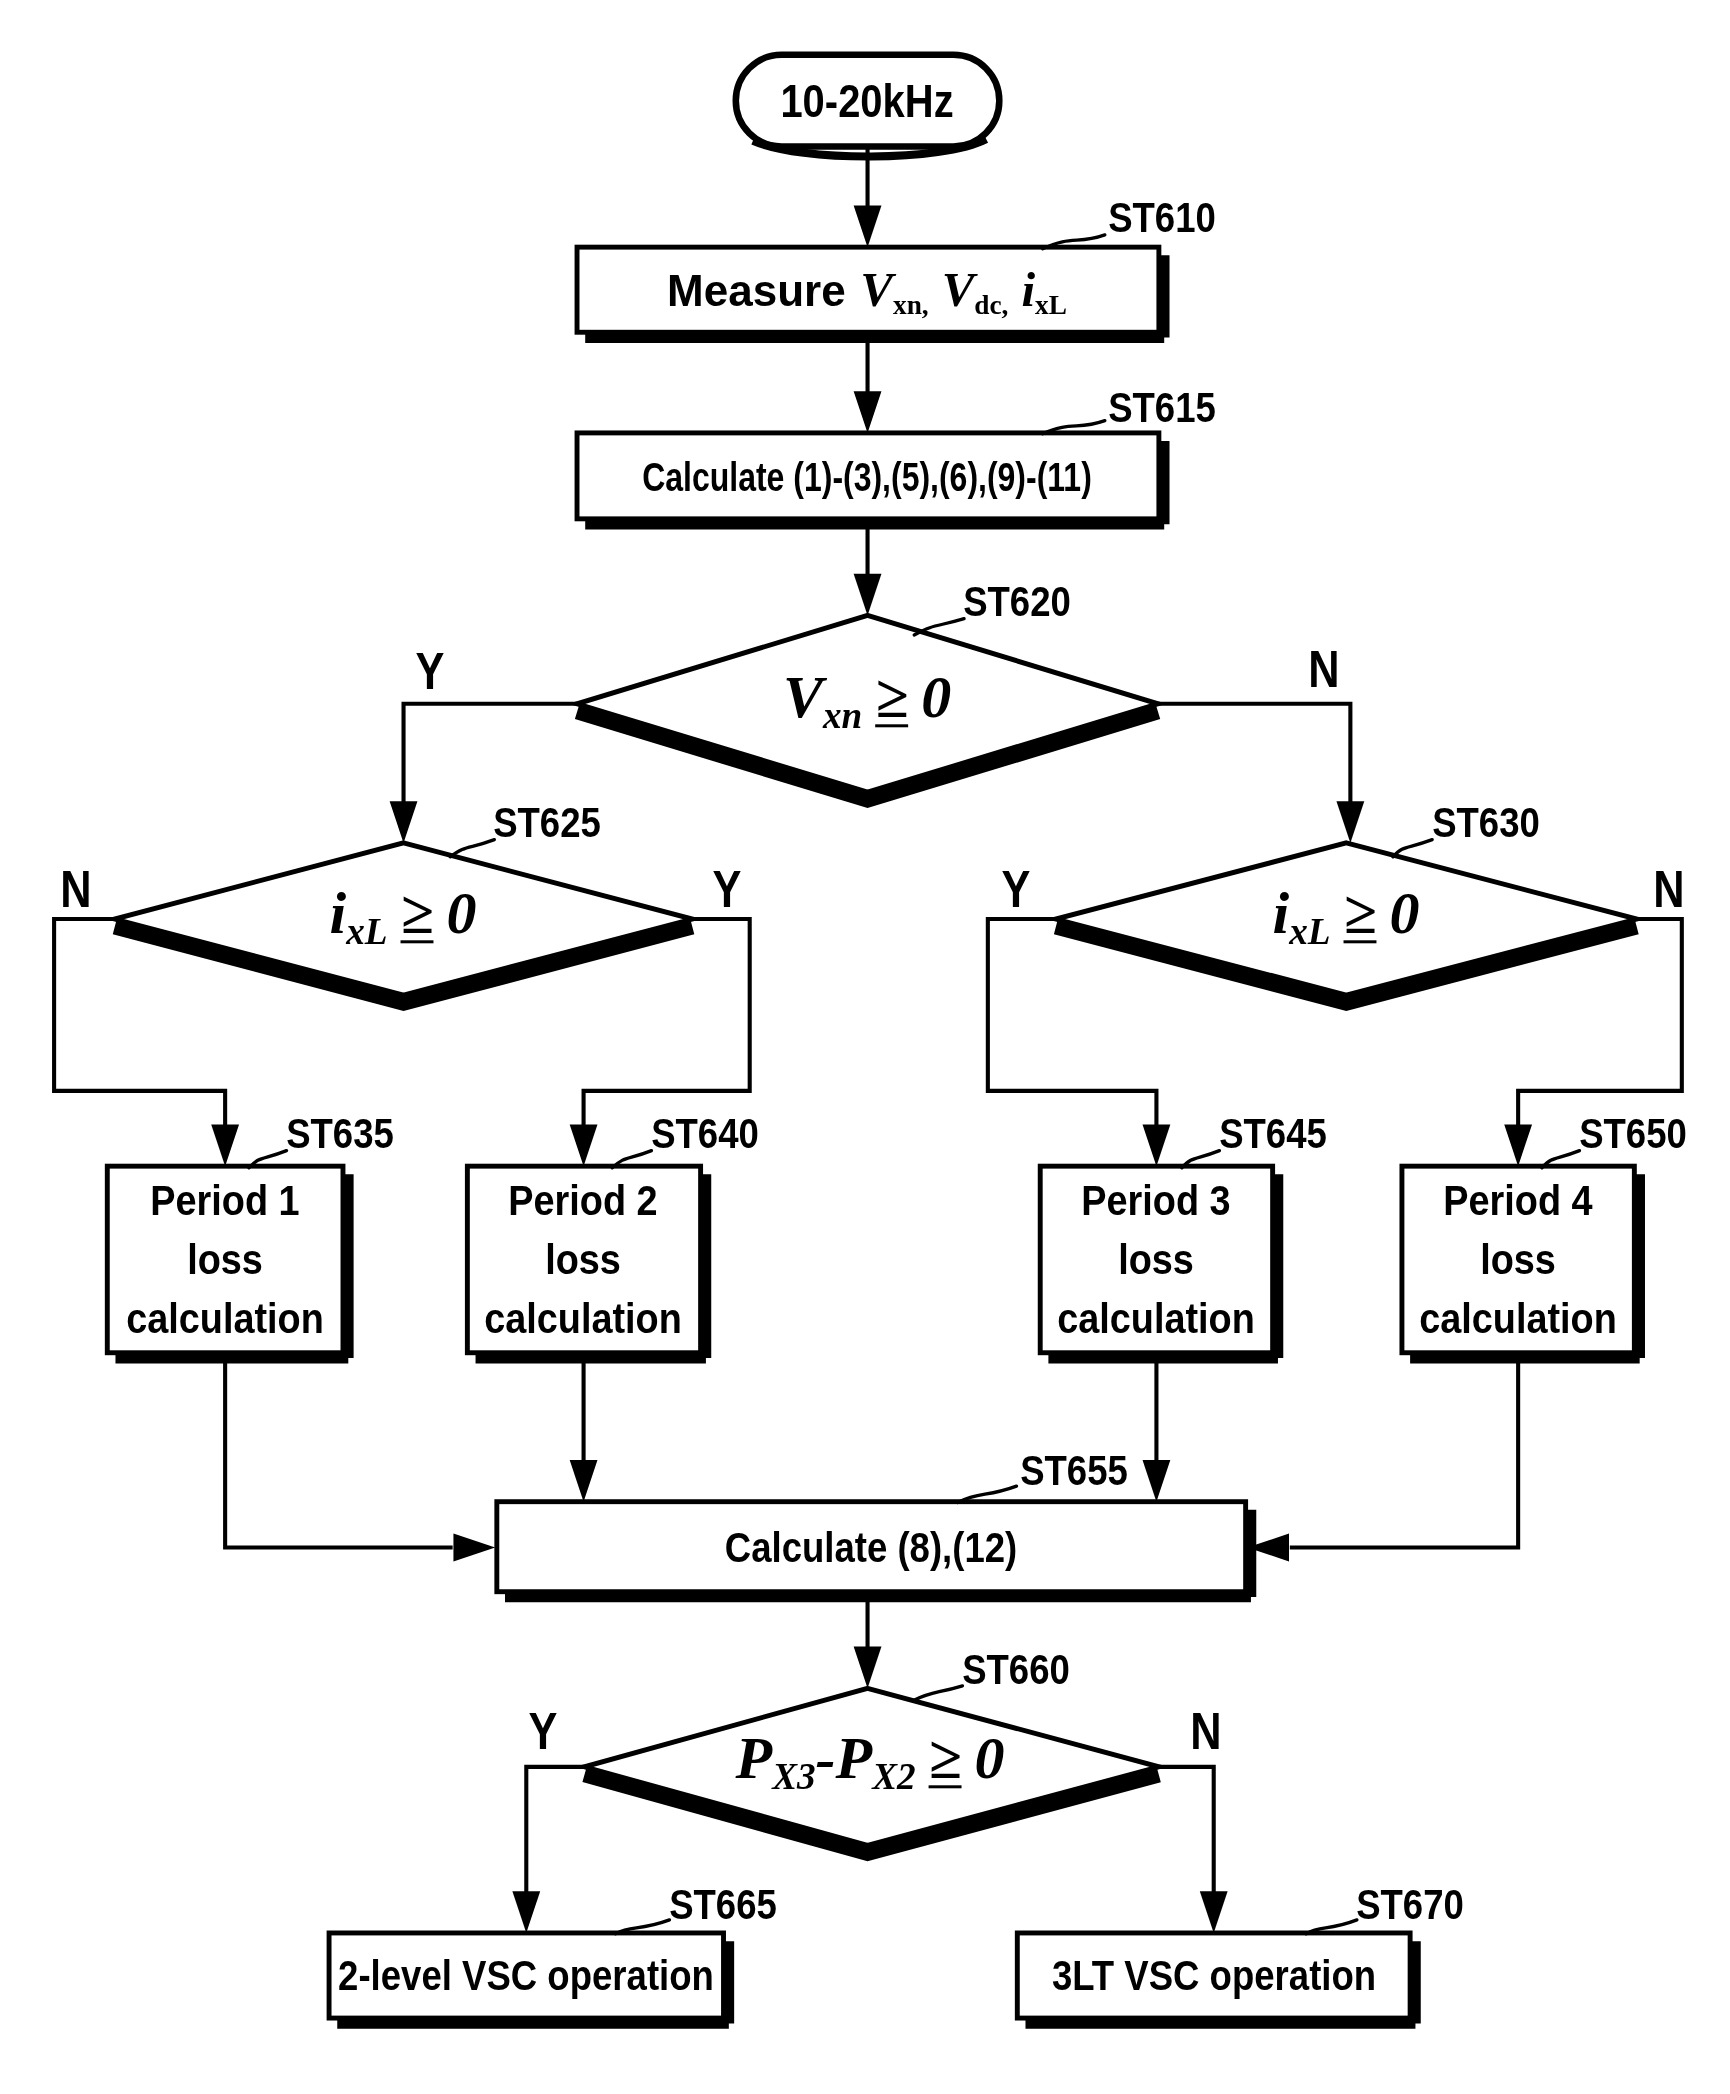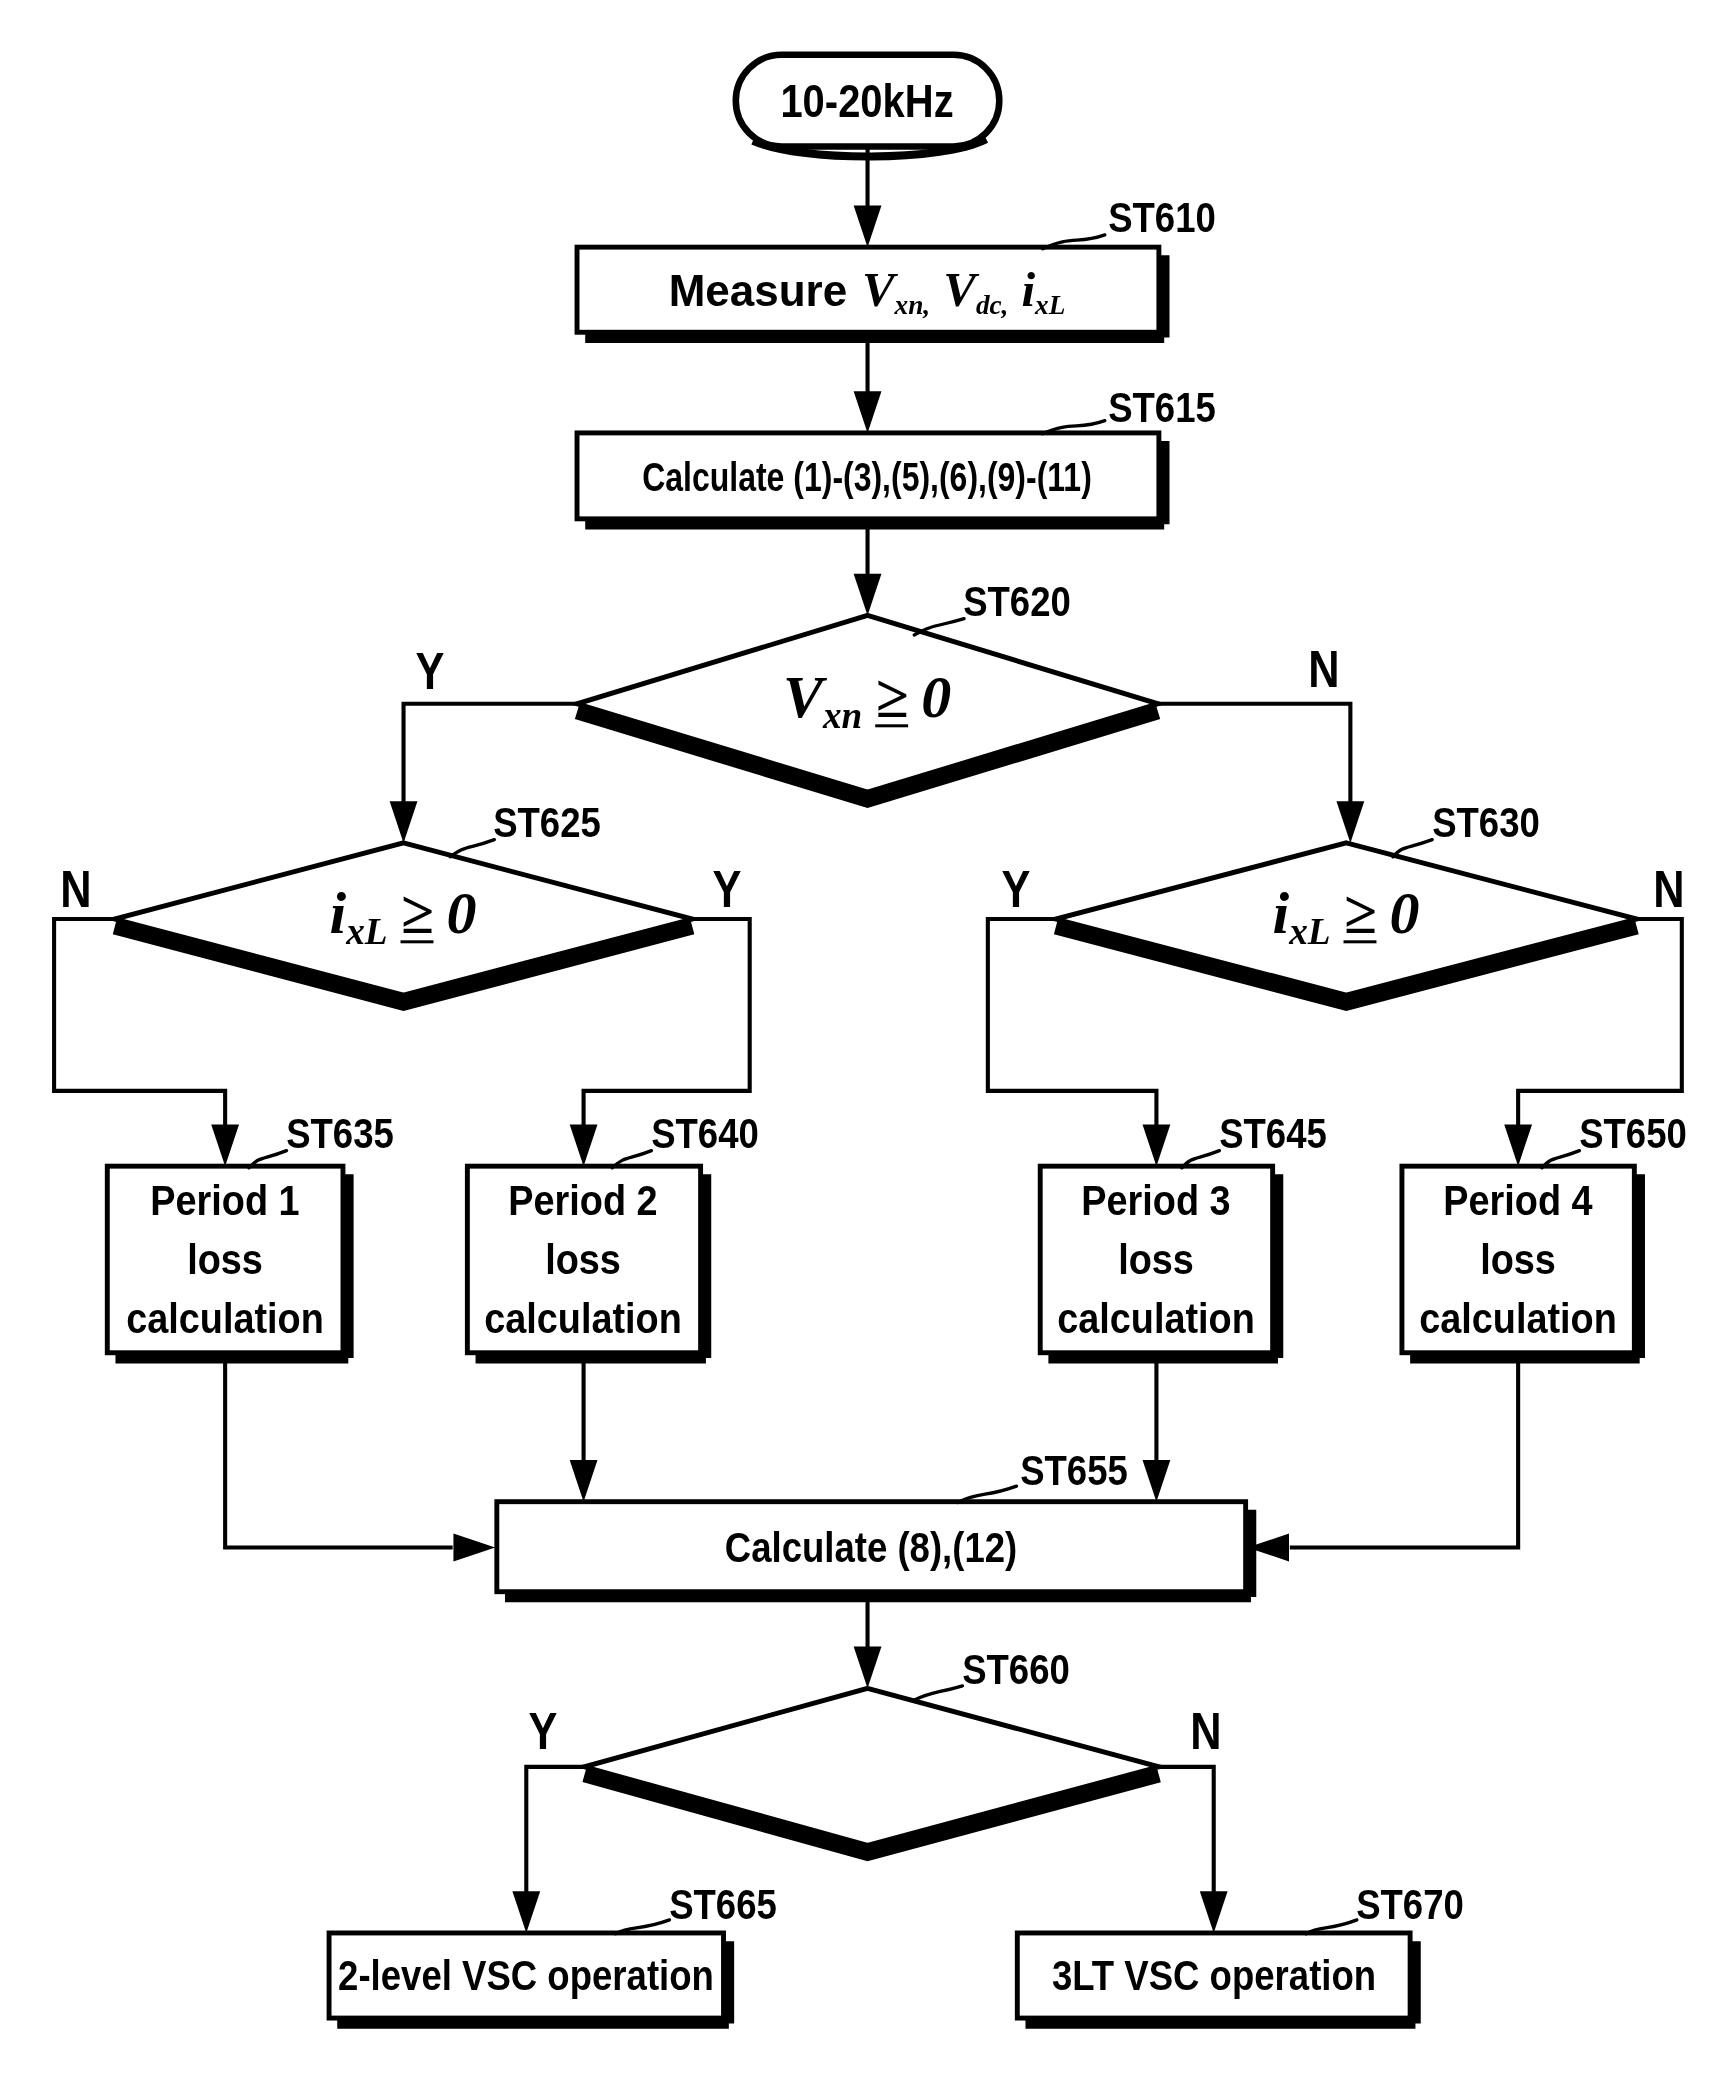--- a/index.html
+++ b/index.html
@@ -10,21 +10,21 @@
   .oval-text{font-size:47px;font-weight:600;transform:translate(-50%,-50%) scaleX(0.85);}
   .box-text{font-size:43px;font-weight:600;transform:translate(-50%,-50%) scaleX(0.85);}
   .box-text-long{font-size:41px;font-weight:600;transform:translate(-50%,-50%) scaleX(0.78);}
   .period-text{font-size:43px;font-weight:600;line-height:59px;transform:translate(-50%,-50%) scaleX(0.88);}
   .st-tag{font-size:43px;font-weight:600;transform:translate(-50%,-50%) scaleX(0.85);}
   .yn{font-size:51px;font-weight:600;transform:translate(-50%,-50%) scaleX(0.85);}
   .cond{font-size:60px;font-family:"Liberation Serif",serif;font-style:italic;font-weight:600;}
   .var{font-family:"Liberation Serif",serif;font-style:italic;font-weight:600;font-size:49px;}
   .mix{font-size:44px;font-weight:600;}
   .mword{margin-right:14.7px;text-align:center;}
-  .sub{font-size:0.62em;vertical-align:-0.28em;font-family:"Liberation Serif",serif;font-style:italic;}
+  .sub{font-size:0.62em;vertical-align:-0.28em;font-family:"Liberation Serif",serif;}
   .gap{margin-left:13px;}
   .geq{margin-left:13px;text-decoration:underline;text-decoration-thickness:3.3px;text-underline-offset:7.4px;}
 </style>
 </head>
 <body>
 
 <div class="stage">
 
 <svg width="1731" height="2095" viewBox="0 0 2115 2560">
   <g fill="none" stroke="#000" stroke-width="5">
@@ -165,20 +165,23 @@
 </div>
 
 <div class="txt period-text" style="left:1518px;top:1259px;">
   <div>Period 4</div>
   <div>loss</div>
   <div>calculation</div>
 </div>
 
 <div class="txt box-text" style="left:871px;top:1547px;">Calculate (8),(12)</div>
 
+<div class="txt cond" style="left:870px;top:1761px;">
+  <span>P</span><span class="sub">X3</span><span>-</span><span>P</span><span class="sub">X2</span><span class="geq">≥</span><span class="gap">0</span>
+</div>
 
 <div class="txt box-text" style="left:526px;top:1975px;">2-level VSC operation</div>
 <div class="txt box-text" style="left:1214px;top:1975px;">3LT VSC operation</div>
 
 <div class="txt st-tag" style="left:1162px;top:217px;">ST610</div>
 <div class="txt st-tag" style="left:1162px;top:407px;">ST615</div>
 <div class="txt st-tag" style="left:1017px;top:601px;">ST620</div>
 <div class="txt st-tag" style="left:547px;top:822px;">ST625</div>
 <div class="txt st-tag" style="left:1486px;top:822px;">ST630</div>
 <div class="txt st-tag" style="left:340px;top:1133px;">ST635</div>

